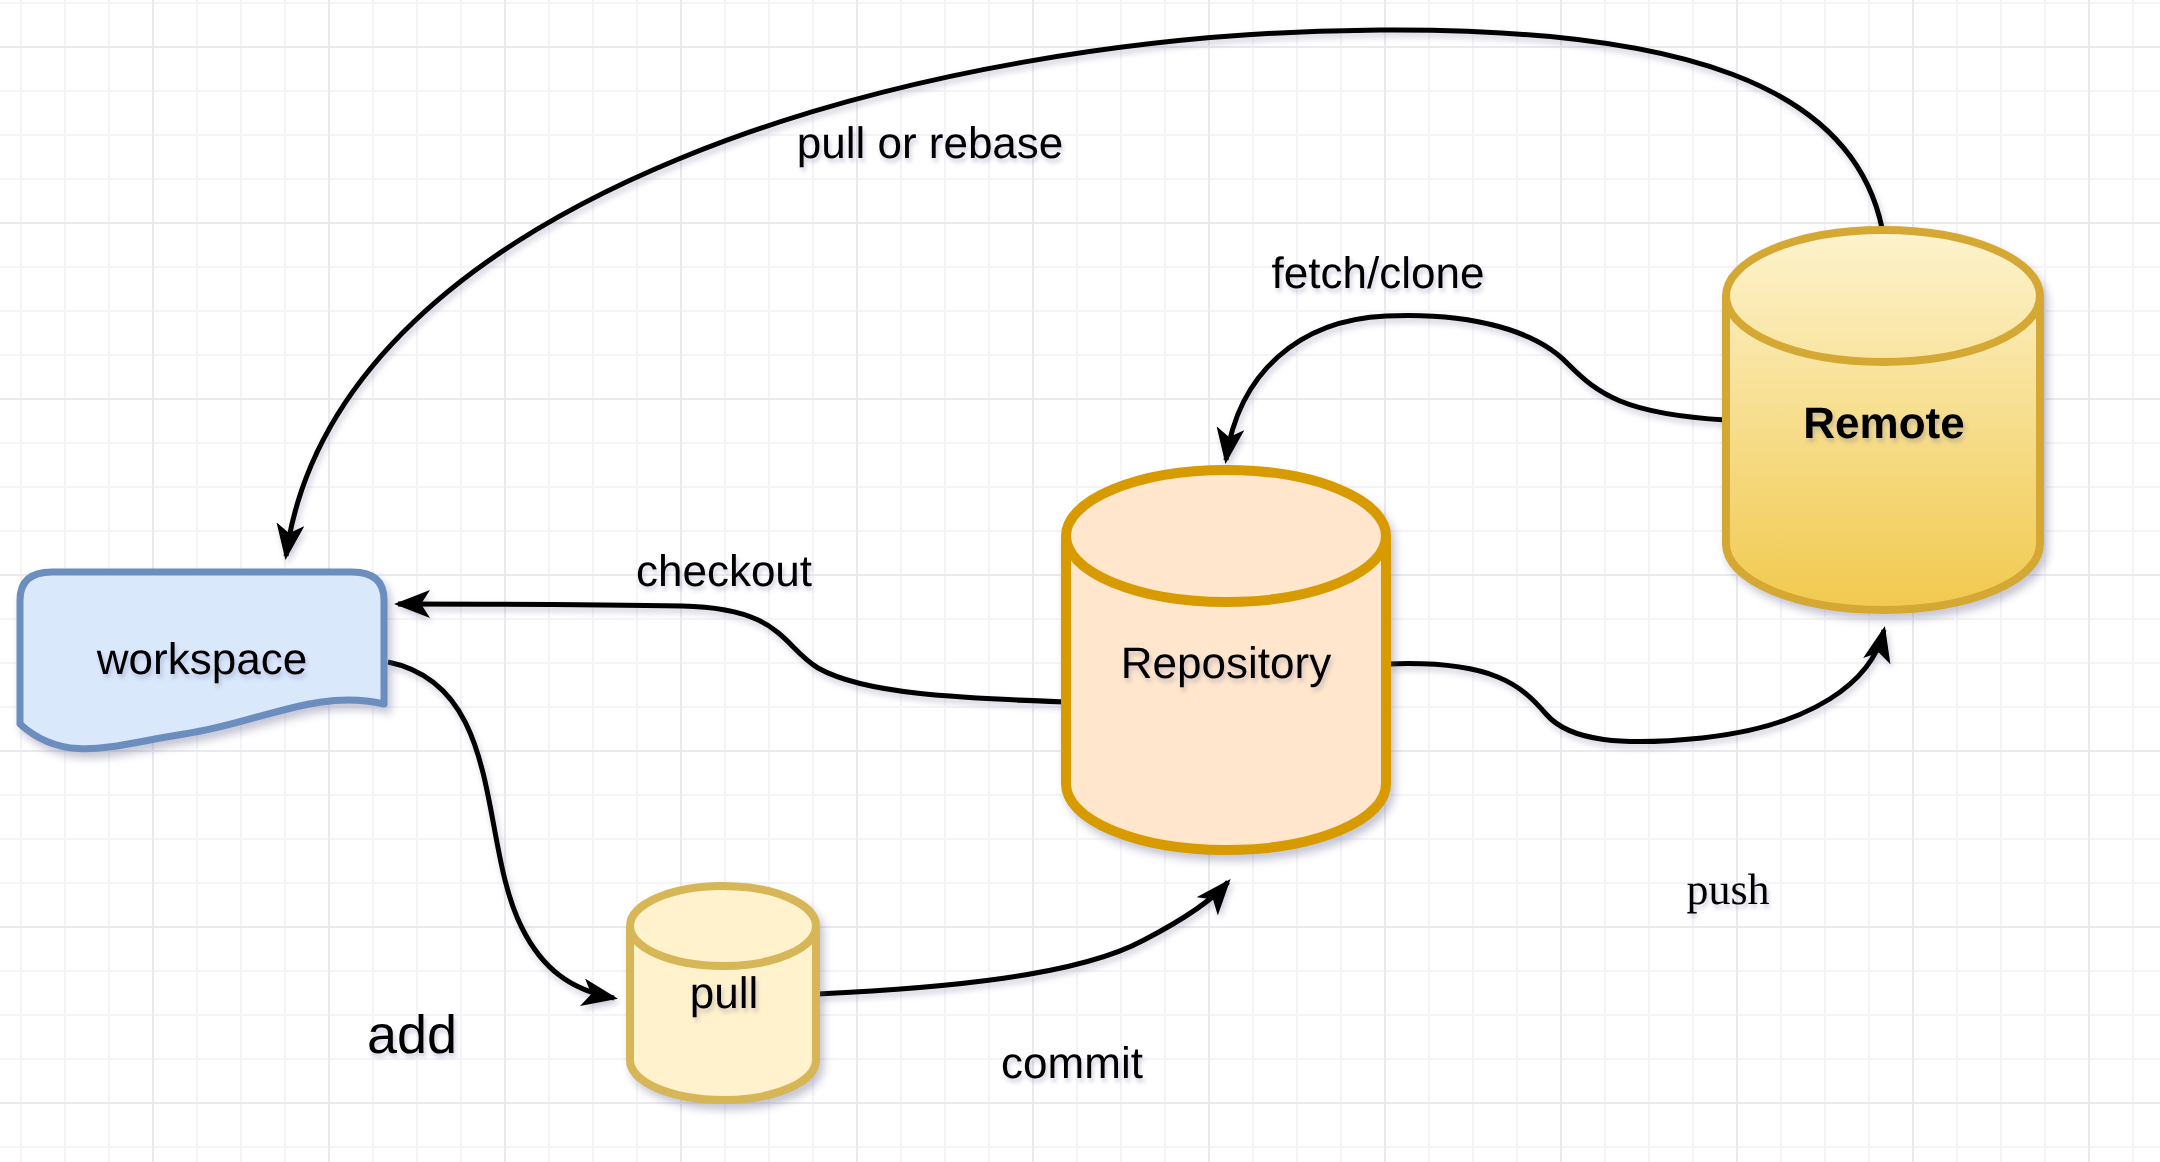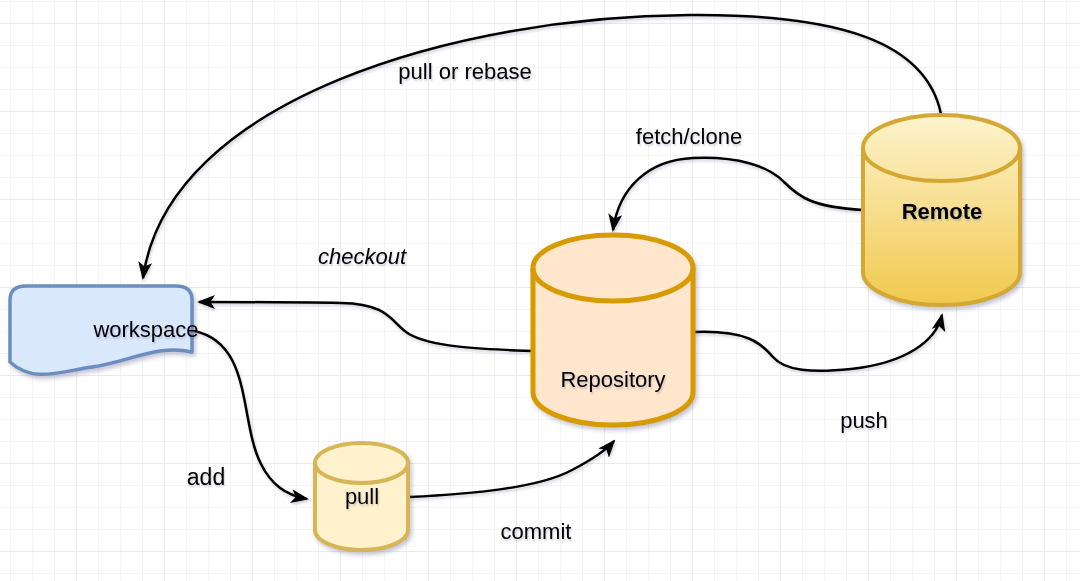--- a/index.html
+++ b/index.html
@@ -31,21 +31,21 @@
   .cyl-remote{fill:url(#remoteGrad);stroke:#d5a834;stroke-width:4;}
   .rim{fill:none;}
   .rim-index{stroke:#d6b656;stroke-width:4;}
   .rim-repo{stroke:#d79b00;stroke-width:5;}
   .rim-remote{stroke:#d5a834;stroke-width:4;}
   .label{
     position:absolute;transform:translate(-50%,-50%);
     font-size:22px;color:#000;white-space:nowrap;
     text-shadow:1px 2px 2px rgba(120,120,170,.35);
   }
-  .label-add{font-size:23px;}
+  .label-add{font-size:27px;margin-top:41px;}
 </style>
 </head>
 <body>
 
 <div class="canvas">
 
   <svg class="layer" width="1080" height="581" viewBox="0 0 1080 581">
     <defs>
       <linearGradient id="remoteGrad" x1="0" y1="0" x2="0" y2="1">
         <stop offset="0" stop-color="#fdf3cd"></stop>
@@ -79,24 +79,24 @@
       <path class="cyl-repo" d="M533,268 A80,33 0 0 1 693,268 L693,392 A80,33 0 0 1 533,392 Z"></path>
       <path class="rim rim-repo" d="M533,268 A80,33 0 0 0 693,268"></path>
     </g>
 
     <g class="shape">
       <path class="cyl-remote" d="M863,148 A78.5,33 0 0 1 1020,148 L1020,272 A78.5,33 0 0 1 863,272 Z"></path>
       <path class="rim rim-remote" d="M863,148 A78.5,33 0 0 0 1020,148"></path>
     </g>
   </svg>
 
-  <div class="label" style="left:101px;top:330px;margin-left:45px;">workspace</div>
+  <div class="label" style="left:101px;top:330px;">workspace</div>
   <div class="label" style="left:362px;top:497px;">pull</div>
-  <div class="label" style="left:613px;top:332px;margin-top:48px;">Repository</div>
+  <div class="label" style="left:613px;top:332px;">Repository</div>
   <div class="label" style="left:942px;top:212px;font-weight:bold;">Remote</div>
 
   <div class="label" style="left:689px;top:137px;">fetch/clone</div>
   <div class="label" style="left:465px;top:72px;">pull or rebase</div>
-  <div class="label" style="left:362px;top:257px;font-style:italic;">checkout</div>
+  <div class="label" style="left:362px;top:286px;">checkout</div>
   <div class="label label-add" style="left:206px;top:477px;">add</div>
   <div class="label" style="left:536px;top:532px;text-align:center;">commit</div>
-  <div class="label" style="left:864px;top:421px;">push</div>
+  <div class="label" style="left:864px;top:445px;font-family:Liberation Serif, serif;">push</div>
 </div>
 
 </body></html>

